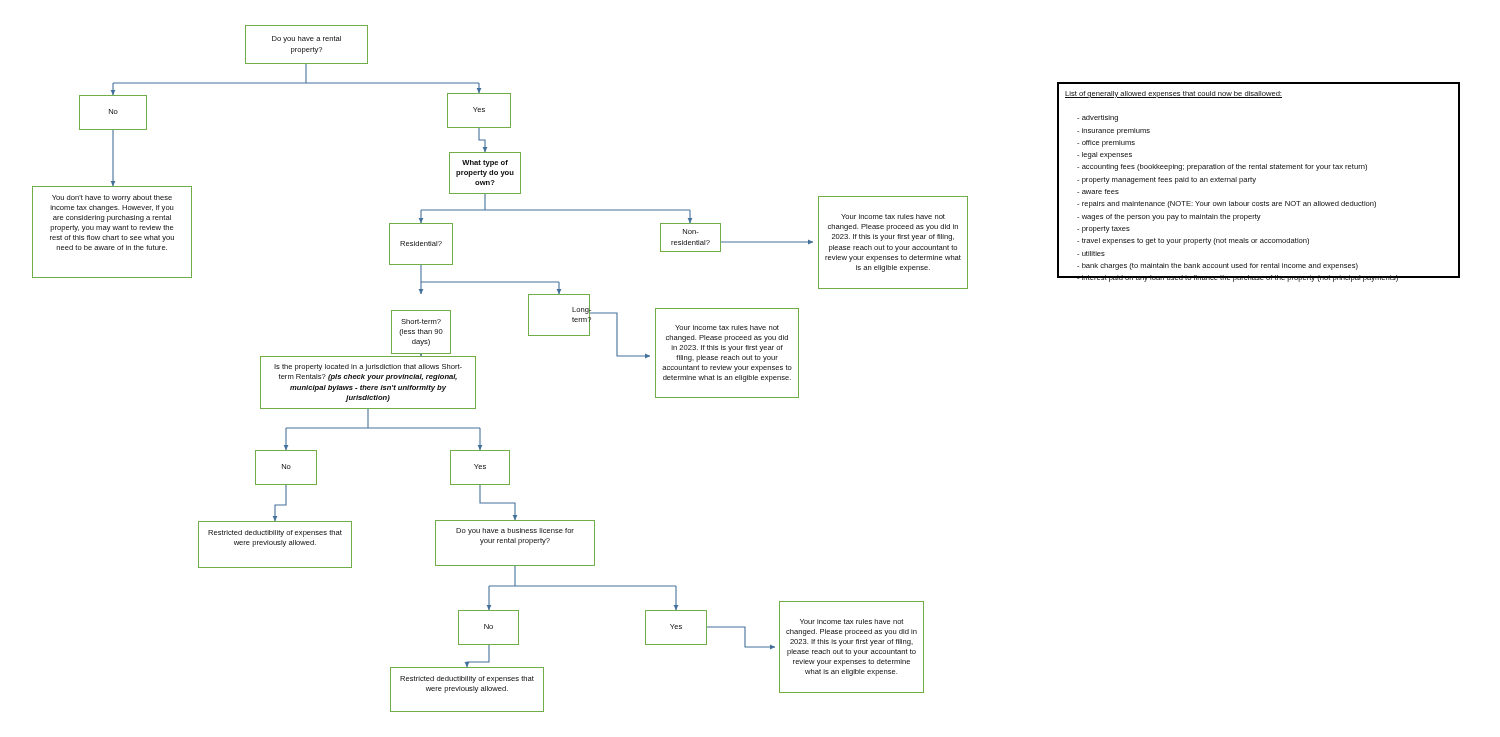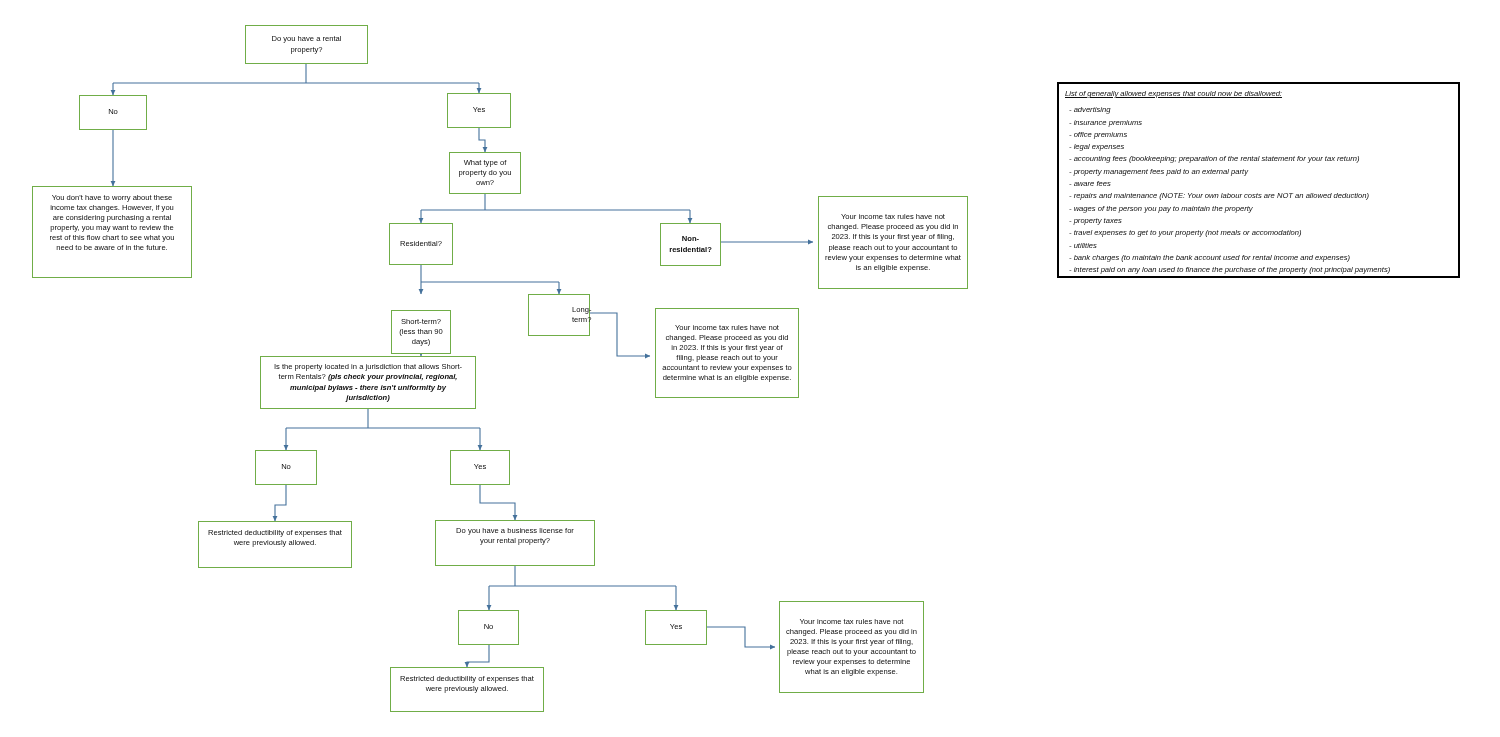--- a/index.html
+++ b/index.html
@@ -59,21 +59,21 @@
   }
   .listbox .lb-title {
     font-size: 7.6px;
     color: #0d0d0d;
     text-decoration: underline;
     line-height: 1.62;
     white-space: nowrap;
   }
   .listbox ul {
     list-style: none;
-    margin: 4px;
+    margin: 12px;
     padding: 0;
   }
   .listbox li {
     font-size: 7.6px;
     color: #0d0d0d;
     line-height: 1.62;
     white-space: nowrap;
   }
 </style>
 </head>
@@ -144,31 +144,31 @@
   </div>
 
   <div class="node f75" style="left:447px; top:93px; width:64px; height:35px;">
     <span class="txt">Yes</span>
   </div>
 
   <div class="node f75 top-text" style="left:32px; top:186px; width:160px; height:92px; padding:6px 15px;">
     <span class="txt">You don't have to worry about these income tax changes.  However, if you are considering purchasing a rental property, you may want to review the rest of this flow chart to see what you need to be aware of in the future.</span>
   </div>
 
-  <div class="node f75" style="left:449px; top:152px; width:72px; height:42px;">
+  <div class="node f75" style="left:449px; top:152px; width:72px; height:42px;font-weight:bold;">
     <span class="txt">What type of
 property do you
 own?</span>
   </div>
 
   <div class="node f75" style="left:389px; top:223px; width:64px; height:42px;">
     <span class="txt">Residential?</span>
   </div>
 
-  <div class="node f75" style="left:660px; top:223px; width:61px; height:43px;font-weight:bold;">
+  <div class="node f75" style="left:660px; top:223px; width:61px; height:29px;">
     <span class="txt">Non-
 residential?</span>
   </div>
 
   <div class="node f75" style="left:818px; top:196px; width:150px; height:93px; padding:5px 6px;">
     <span class="txt">Your income tax rules have not changed.  Please proceed as you did in 2023.  If this is your first year of filing, please reach out to your accountant to review your expenses to determine what is an eligible expense.</span>
   </div>
 
   <div class="node f75" style="left:391px; top:294px; width:60px; height:44px;margin-top:16px;">
     <span class="txt">Short-term?
@@ -213,21 +213,21 @@
   </div>
 
   <div class="node f75 top-text" style="left:390px; top:667px; width:154px; height:45px; padding:6px 5px;">
     <span class="txt">Restricted deductibility of expenses that were previously allowed.</span>
   </div>
 
   <div class="node f75" style="left:779px; top:601px; width:145px; height:92px; padding:5px 6px;">
     <span class="txt">Your income tax rules have not changed.  Please proceed as you did in 2023.  If this is your first year of filing, please reach out to your accountant to review your expenses to determine what is an eligible expense.</span>
   </div>
 
-  <div class="listbox" style="left:1057px; top:82px; width:403px; height:196px;font-style:italic;">
+  <div class="listbox" style="left:1057px; top:82px; width:403px; height:196px;">
     <div class="lb-title">List of generally allowed expenses that could now be disallowed:</div>
     <ul>
       <li>- advertising</li>
       <li>- insurance premiums</li>
       <li>- office premiums</li>
       <li>- legal expenses</li>
       <li>- accounting fees (bookkeeping; preparation of the rental statement for your tax return)</li>
       <li>- property management fees paid to an external party</li>
       <li>- aware fees</li>
       <li>- repairs and maintenance (NOTE:  Your own labour costs are NOT an allowed deduction)</li>

